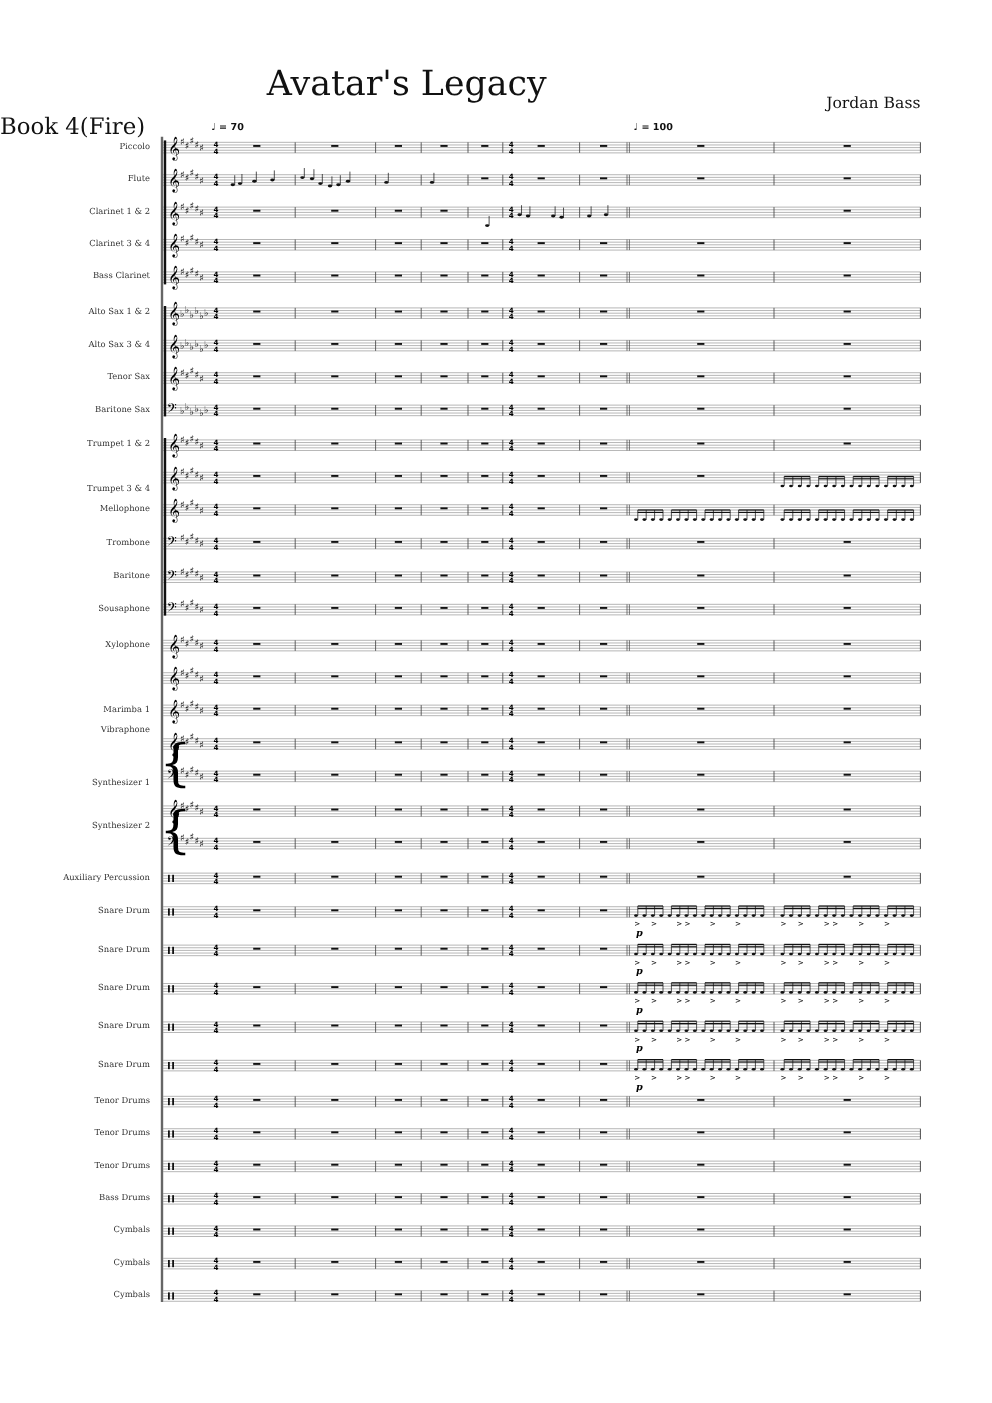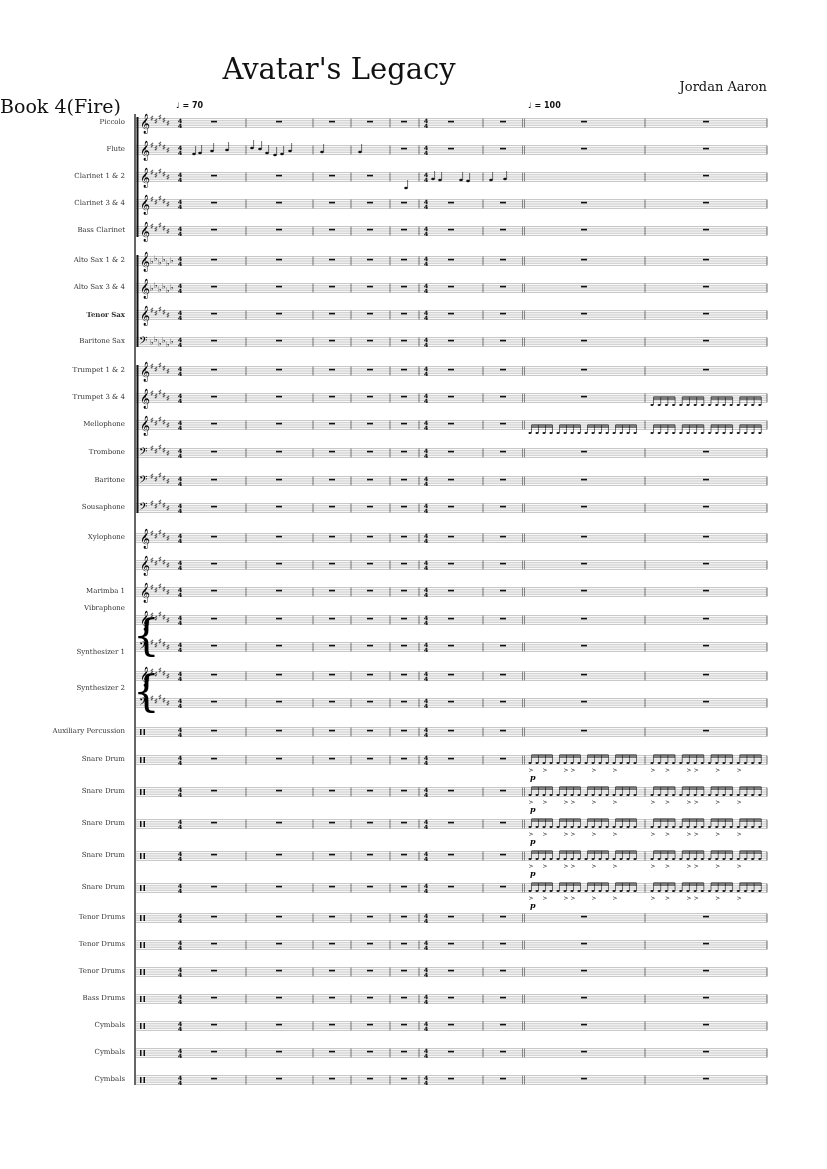--- a/index.html
+++ b/index.html
@@ -9,36 +9,36 @@
   .composer { position:absolute; right:60px; top:79px; font-size:13px; font-family:"DejaVu Serif", serif; }
   .tempo { position:absolute; font-size:8px; font-weight:bold; font-family:"DejaVu Sans", sans-serif; }
   .label { position:absolute; right:702px; font-size:7px; font-family:"DejaVu Serif", serif; color:#333; white-space:nowrap; text-align:center; }
   svg.score { position:absolute; left:0; top:0; }
 </style>
 </head>
 <body>
 
 <div class="title">Avatar's Legacy</div>
 <div class="subtitle">Book 4(Fire)</div>
-<div class="composer">Jordan Aaron</div>
+<div class="composer">Jordan Bass</div>
 <div class="tempo" style="left:176px; top:101px;">♩ = 70</div>
 <div class="tempo" style="left:528px; top:101px;">♩ = 100</div>
 
 <div id="labels">
     <div class="label" style="top: 118px;">Piccolo</div>
     <div class="label" style="top: 145px;">Flute</div>
     <div class="label" style="top: 172px;">Clarinet 1 &amp; 2</div>
     <div class="label" style="top: 199px;">Clarinet 3 &amp; 4</div>
     <div class="label" style="top: 226px;">Bass Clarinet</div>
     <div class="label" style="top: 256px;">Alto Sax 1 &amp; 2</div>
     <div class="label" style="top: 283px;">Alto Sax 3 &amp; 4</div>
-    <div class="label" style="top: 310px; font-weight: bold;">Tenor Sax</div>
+    <div class="label" style="top: 310px;">Tenor Sax</div>
     <div class="label" style="top: 337px;">Baritone Sax</div>
     <div class="label" style="top: 366px;">Trumpet 1 &amp; 2</div>
-    <div class="label" style="top: 393px;">Trumpet 3 &amp; 4</div>
+    <div class="label" style="top: 403px;">Trumpet 3 &amp; 4</div>
     <div class="label" style="top: 420px;">Mellophone</div>
     <div class="label" style="top: 448px;">Trombone</div>
     <div class="label" style="top: 476px;">Baritone</div>
     <div class="label" style="top: 503px;">Sousaphone</div>
     <div class="label" style="top: 533px;">Xylophone</div>
     <div class="label" style="top: 560px; margin-top: 44px;">Vibraphone</div>
     <div class="label" style="top: 587px;">Marimba 1</div>
     <div class="label" style="top: 648px;">Synthesizer 1</div>
     <div class="label" style="top: 684px;">Synthesizer 2</div>
     <div class="label" style="top: 727px;">Auxiliary Percussion</div>

